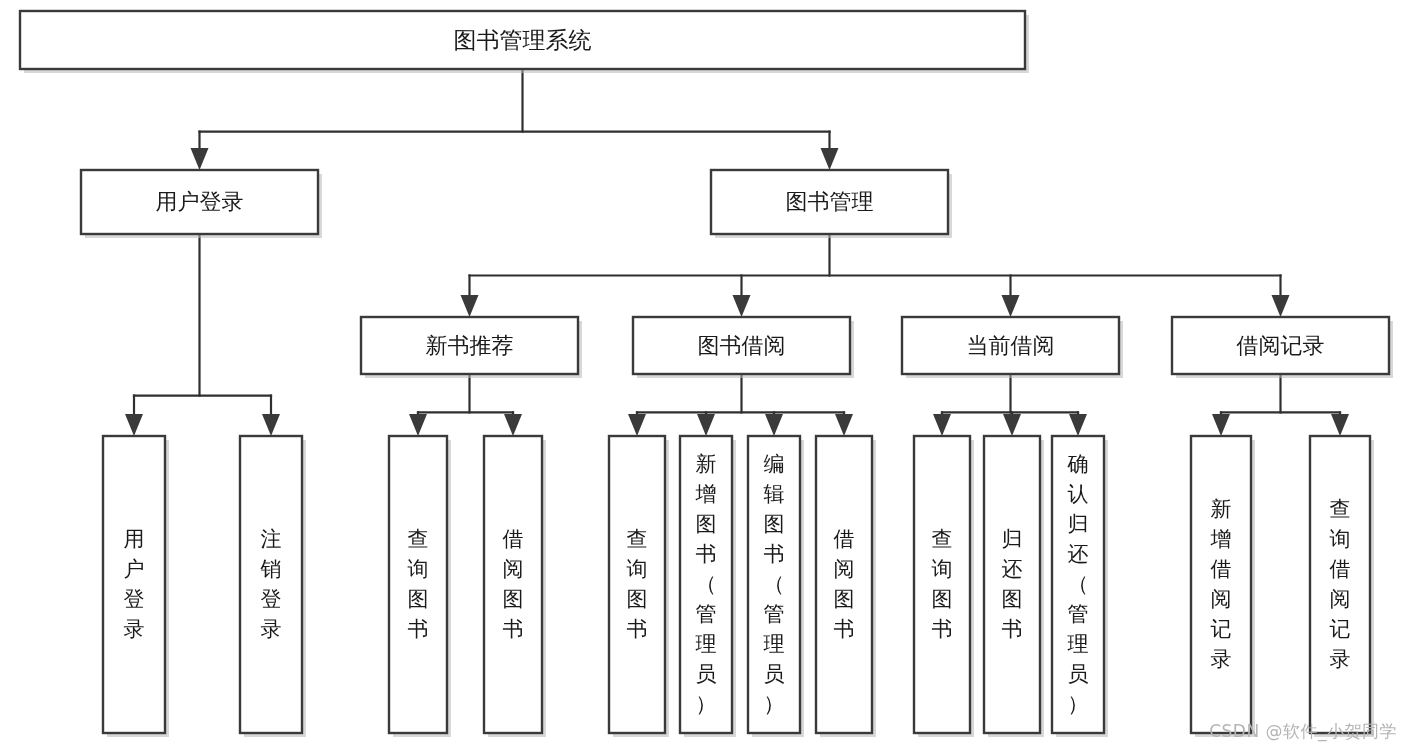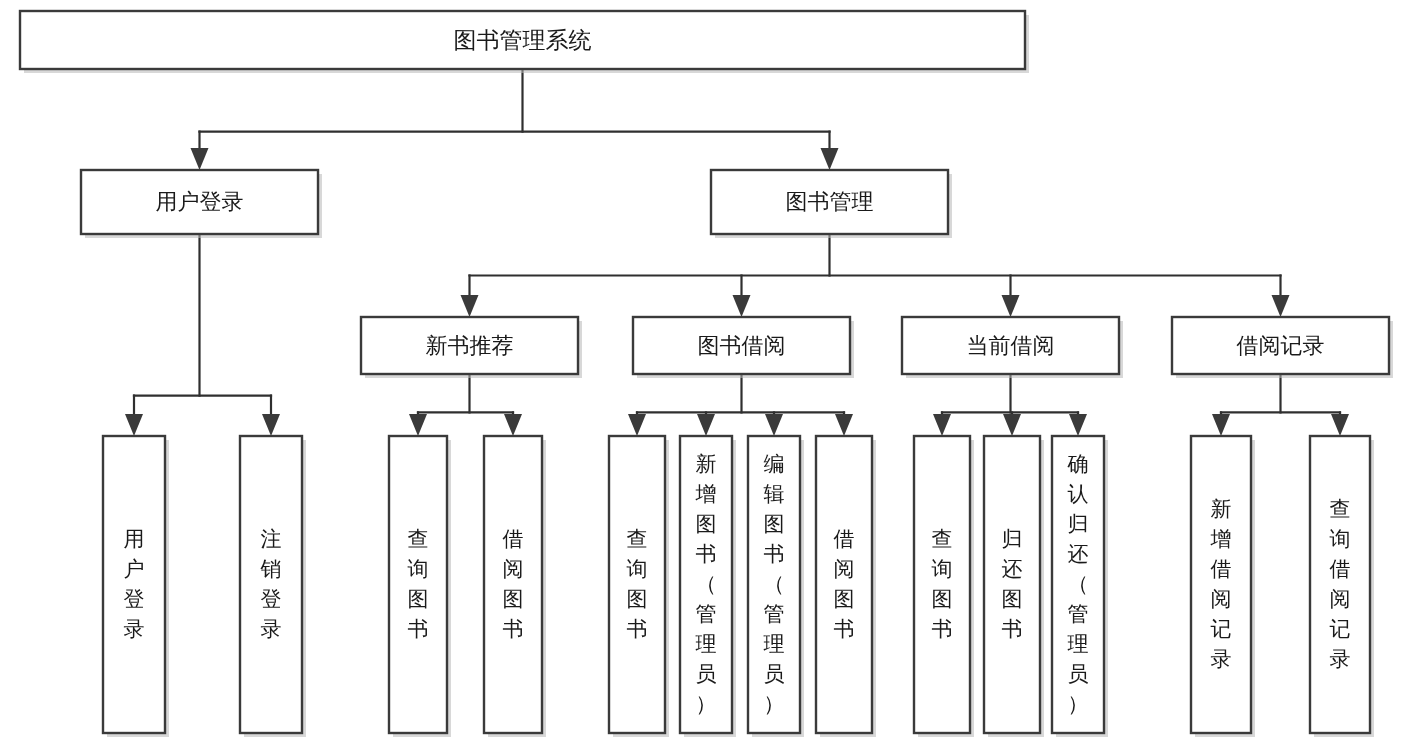--- a/index.html
+++ b/index.html
@@ -225,13 +225,14 @@
           <rect class="node-box" x="1191" y="436" width="60" height="297"></rect>
           <text class="node-label label-v" x="1221" y="0"><tspan x="1221" y="509.5">新</tspan><tspan x="1221" y="539.5">增</tspan><tspan x="1221" y="569.5">借</tspan><tspan x="1221" y="599.5">阅</tspan><tspan x="1221" y="629.5">记</tspan><tspan x="1221" y="659.5">录</tspan></text>
         </g>
         <g>
           <rect class="node-shadow" x="1314" y="440" width="60" height="297"></rect>
           <rect class="node-box" x="1310" y="436" width="60" height="297"></rect>
           <text class="node-label label-v" x="1340" y="0"><tspan x="1340" y="509.5">查</tspan><tspan x="1340" y="539.5">询</tspan><tspan x="1340" y="569.5">借</tspan><tspan x="1340" y="599.5">阅</tspan><tspan x="1340" y="629.5">记</tspan><tspan x="1340" y="659.5">录</tspan></text>
         </g>
       </g>
   </svg>
+  <div class="watermark">CSDN @软件_小贺同学</div>
 </div>
 
 </body></html>

